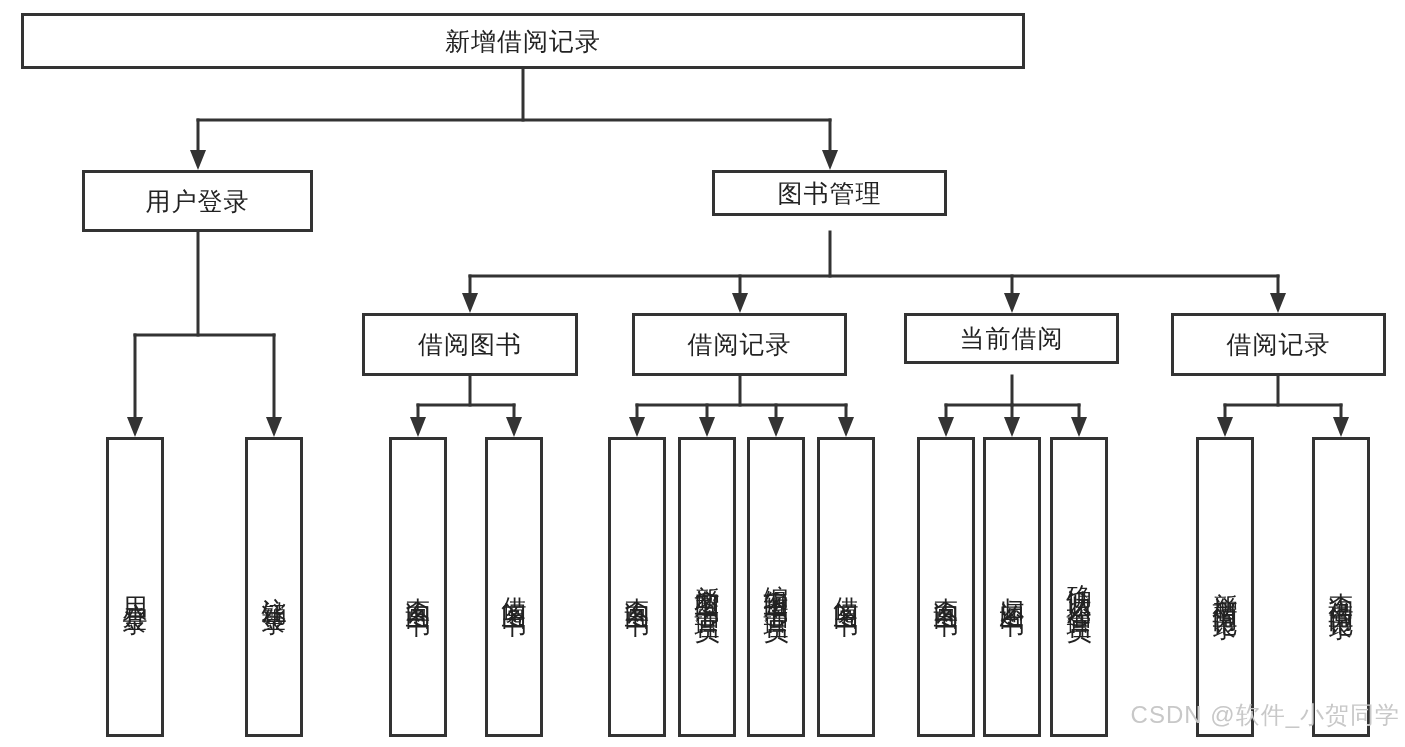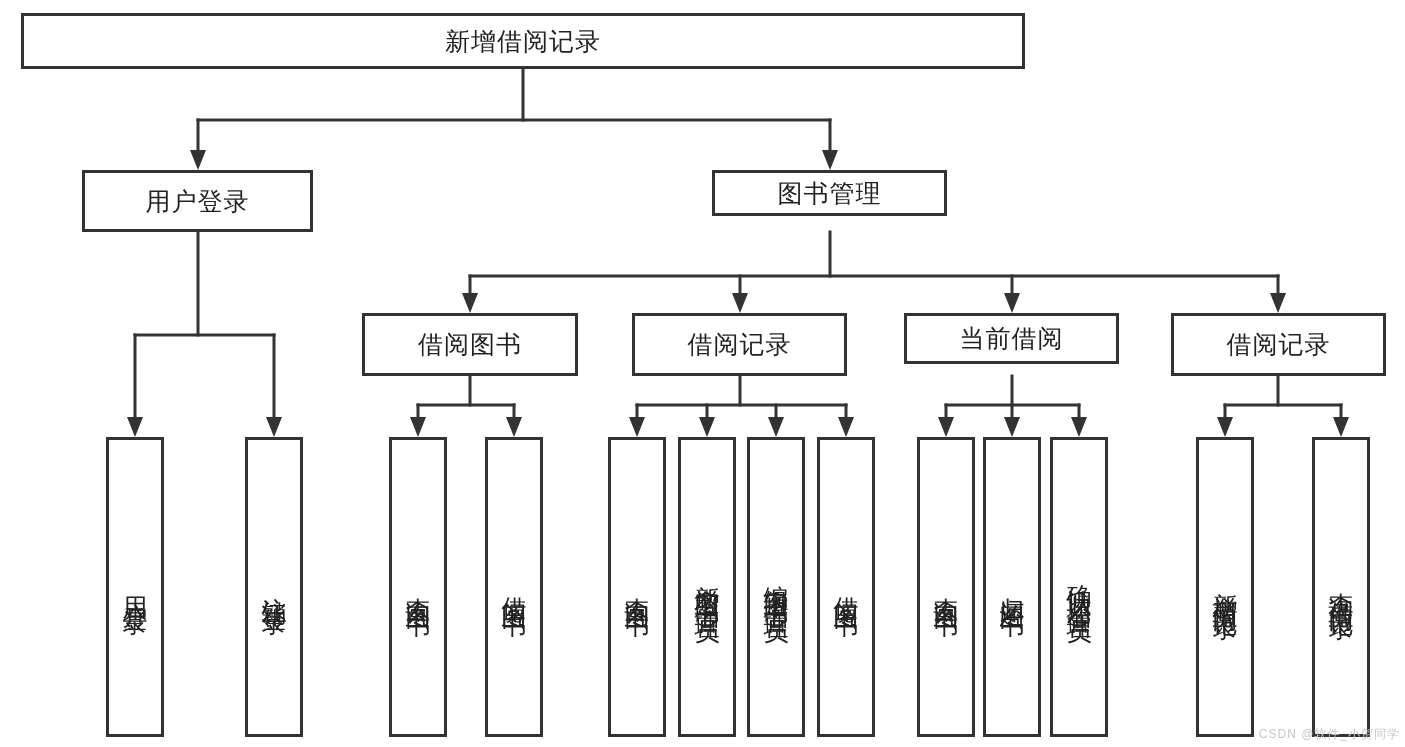--- a/index.html
+++ b/index.html
@@ -40,22 +40,22 @@
   .vtext{
     writing-mode:vertical-rl;
     text-orientation:mixed;
     font-size:25px;
     letter-spacing:5px;
     line-height:1;
     white-space:nowrap;
   }
   .watermark{
     position:absolute;
-    right:5px;bottom:4px;
-    font-size:12px;
+    right:5px;bottom:16px;
+    font-size:24px;
     color:var(--watermark);
     letter-spacing:1px;
     white-space:nowrap;
   }
 </style>
 </head>
 <body>
 
 <div class="stage">
 

